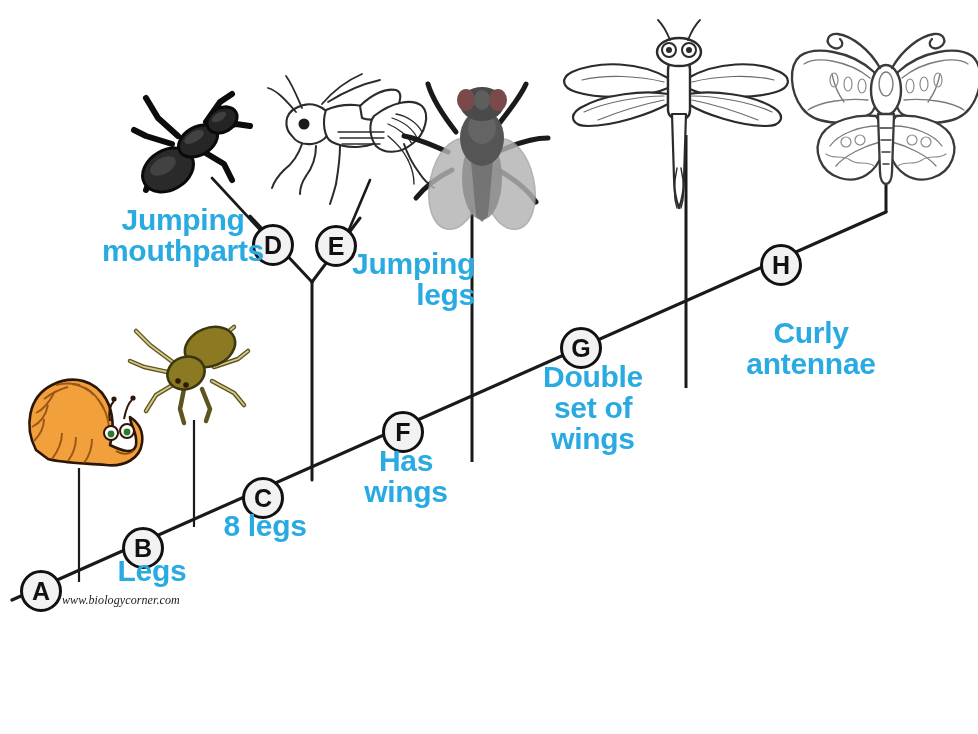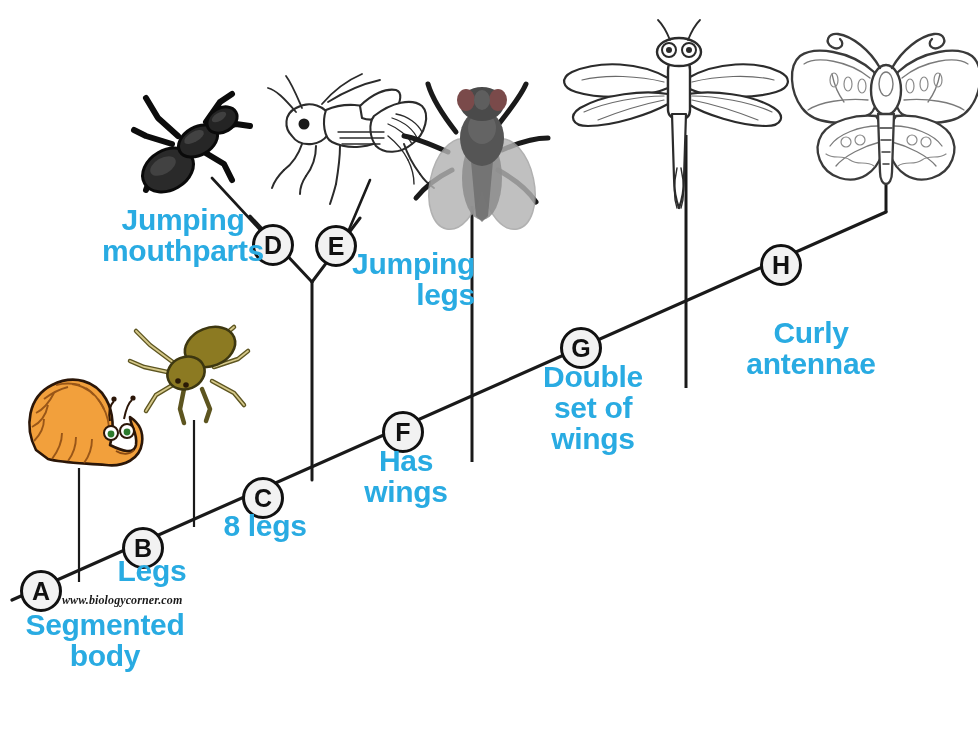--- a/index.html
+++ b/index.html
@@ -4,21 +4,21 @@
 <style>
   html,body{margin:0;padding:0;background:#ffffff;}
   body{width:978px;height:734px;position:relative;overflow:hidden;
        font-family:"Liberation Sans", sans-serif;}
   #stage{position:absolute;left:0;top:0;width:978px;height:734px;}
   .svgroot{position:absolute;left:0;top:0;width:978px;height:734px;}
   .lbl{position:absolute;color:#29ABE2;font-weight:bold;font-size:30px;
        line-height:1.03;text-align:center;white-space:pre-line;
        letter-spacing:-0.3px;}
   .watermark{position:absolute;color:#1a1a1a;font-size:12px;
-       font-style:italic;font-weight:bold;font-family:"Liberation Serif",serif;
+       font-style:italic;font-weight:normal;font-family:"Liberation Serif",serif;
        letter-spacing:0.1px;white-space:nowrap;}
   .nodelbl{font-family:"Liberation Sans",sans-serif;font-weight:bold;
        font-size:25px;fill:#111111;}
 </style>
 </head>
 <body>
 
 <div id="stage">
 
   <svg class="svgroot" viewBox="0 0 978 734">
@@ -298,22 +298,20 @@
       </g>
 
       <g>
         <circle cx="781" cy="265" r="19.5" fill="#f2f2f2" stroke="#111111" stroke-width="3"></circle>
         <text class="nodelbl" x="781" y="265" text-anchor="middle" dominant-baseline="central">H</text>
       </g>
 
     </g>
   </svg>
 
-  <div class="lbl" style="left:6px;  top:610px; width:198px;">Segmented
-body</div>
 
   <div class="lbl" style="left:104px;top:556px; width:96px;">Legs</div>
 
   <div class="lbl" style="left:205px;top:511px; width:120px;">8 legs</div>
 
   <div class="lbl" style="left:78px; top:205px; width:210px;">Jumping
 mouthparts</div>
 
   <div class="lbl" style="left:327px;top:249px; width:148px;text-align:right;">Jumping
 legs</div>

